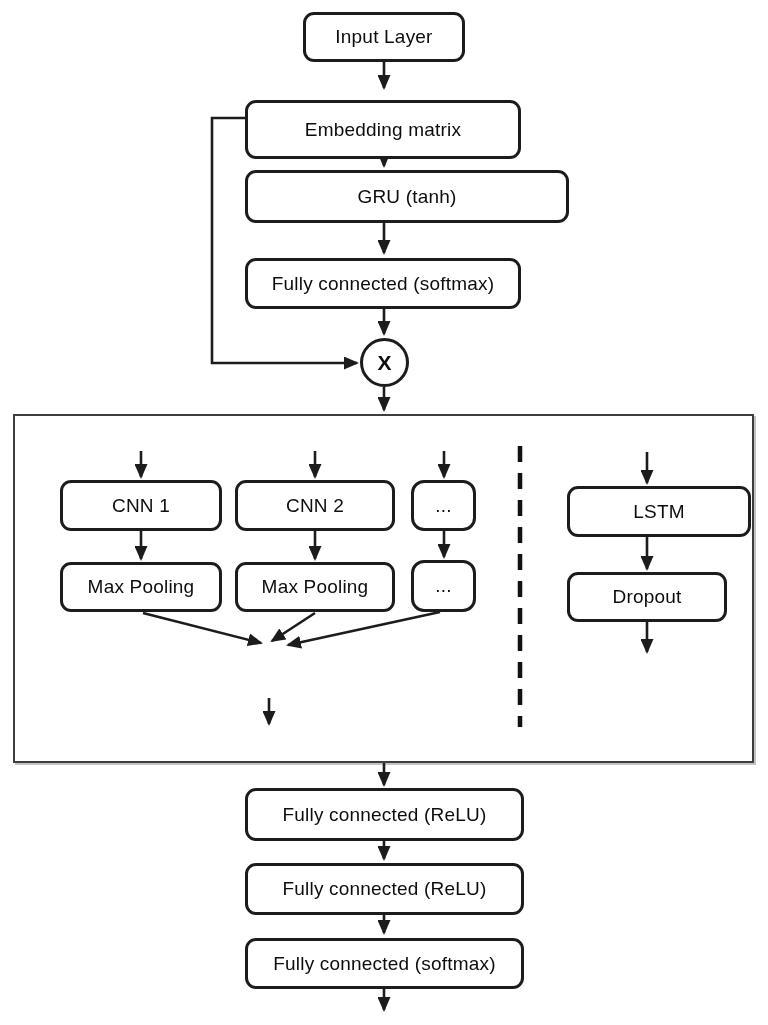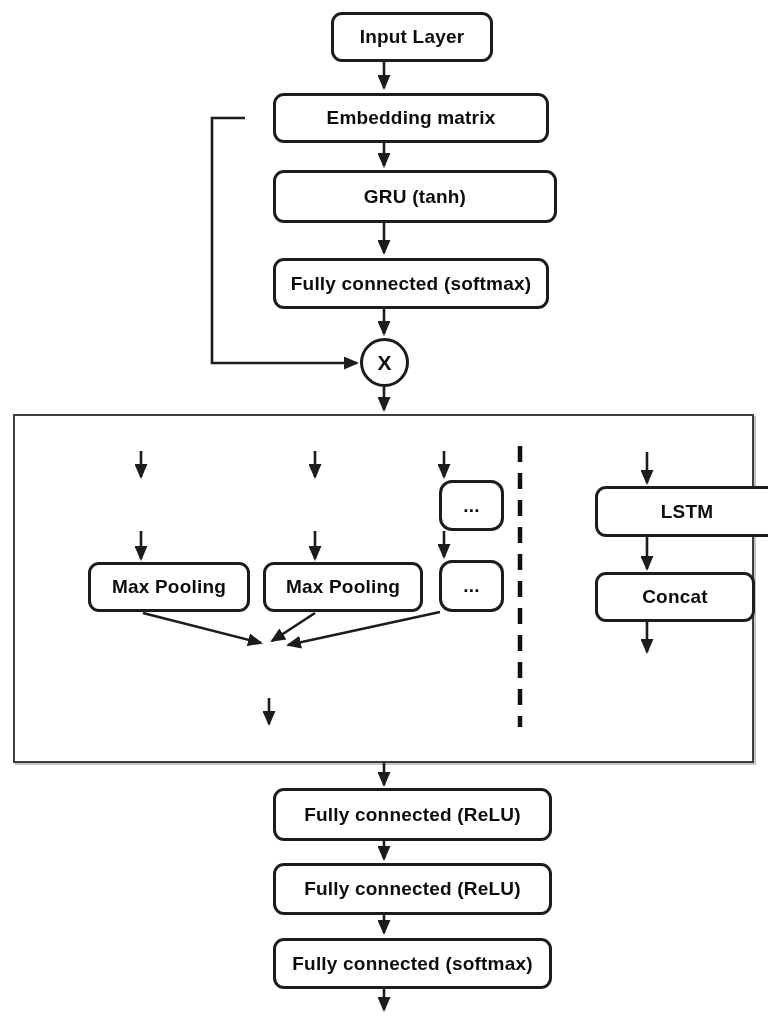--- a/index.html
+++ b/index.html
@@ -24,26 +24,25 @@
   }
   .node {
     position: absolute;
     box-sizing: border-box;
     border: 3px solid #1c1c1c;
     border-radius: 11px;
     background: #ffffff;
     display: flex;
     align-items: center;
     justify-content: center;
-    font-weight: bold;
+    font-weight: normal;
     font-size: 19px;
     color: #0d0d0d;
     letter-spacing: 0.2px;
     white-space: nowrap;
-    margin-left: 28px;
   }
   .outer-box {
     position: absolute;
     box-sizing: border-box;
     left: 13px;
     top: 414px;
     width: 741px;
     height: 349px;
     border: 2px solid #3f3f3f;
     box-shadow: 2px 2px 0 #c4c4c4;
@@ -111,42 +110,44 @@
       <line x1="384" y1="841" x2="384" y2="859" marker-end="url(#ah)"></line>
       <line x1="384" y1="915" x2="384" y2="933" marker-end="url(#ah)"></line>
       <line x1="384" y1="989" x2="384" y2="1010" marker-end="url(#ah)"></line>
     </g>
 
     <line x1="520" y1="446" x2="520" y2="727" stroke="#111111" stroke-width="4.5" stroke-dasharray="16 11"></line>
   </svg>
 
   <div class="node" style="left:303px;top:12px;width:162px;height:50px">Input Layer</div>
 
-  <div class="node" style="left:245px;top:93px;width:276px;height:50px">Embedding matrix</div>
+  <div class="node" style="left:245px;top:100px;width:276px;height:59px">Embedding matrix</div>
 
-  <div class="node" style="left:245px;top:170px;width:284px;height:53px">GRU (tanh)</div>
+  <div class="node" style="left:245px;top:170px;width:324px;height:53px">GRU (tanh)</div>
 
   <div class="node" style="left:245px;top:258px;width:276px;height:51px">Fully connected (softmax)</div>
 
   <div class="mult-node">X</div>
 
+  <div class="node" style="left:60px;top:480px;width:162px;height:51px">CNN 1</div>
 
+  <div class="node" style="left:235px;top:480px;width:160px;height:51px">CNN 2</div>
 
   <div class="node" style="left:411px;top:480px;width:65px;height:51px;border-radius:13px">...</div>
 
   <div class="node" style="left:60px;top:562px;width:162px;height:50px">Max Pooling</div>
 
   <div class="node" style="left:235px;top:562px;width:160px;height:50px">Max Pooling</div>
 
   <div class="node" style="left:411px;top:560px;width:65px;height:52px;border-radius:13px">...</div>
 
 
   <div class="node" style="left:567px;top:486px;width:184px;height:51px">LSTM</div>
 
-  <div class="node" style="left:567px;top:572px;width:160px;height:50px">Concat</div>
+  <div class="node" style="left:567px;top:572px;width:160px;height:50px">Dropout</div>
 
   <div class="node" style="left:245px;top:788px;width:279px;height:53px">Fully connected (ReLU)</div>
 
   <div class="node" style="left:245px;top:863px;width:279px;height:52px">Fully connected (ReLU)</div>
 
   <div class="node" style="left:245px;top:938px;width:279px;height:51px">Fully connected (softmax)</div>
 
 </div>
 
 </body></html>

